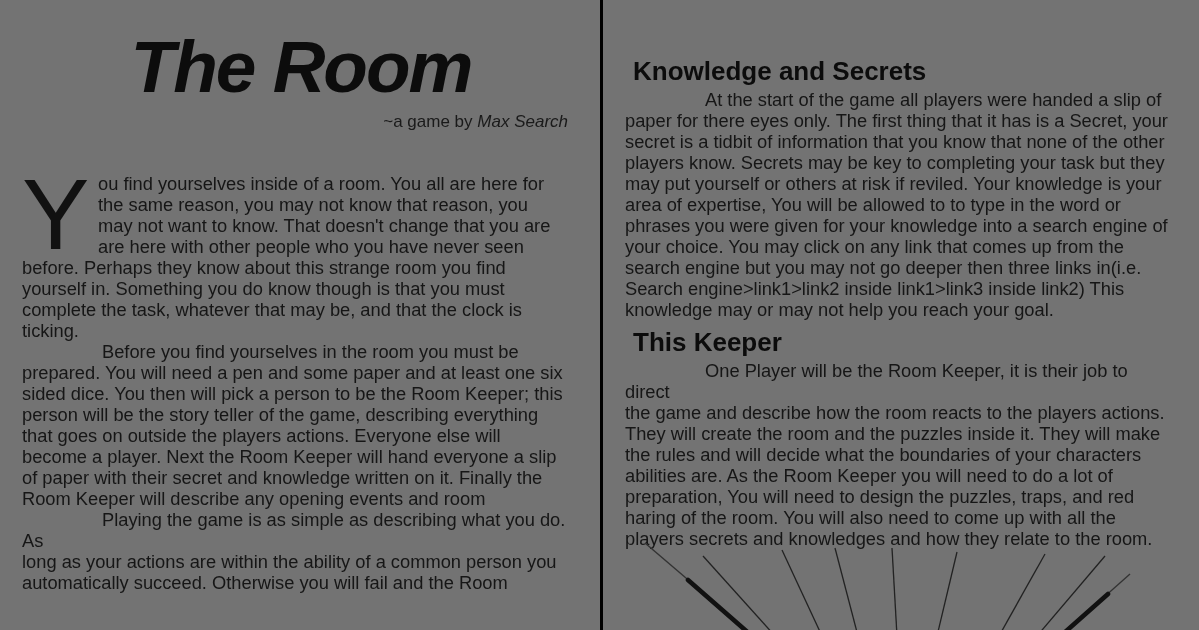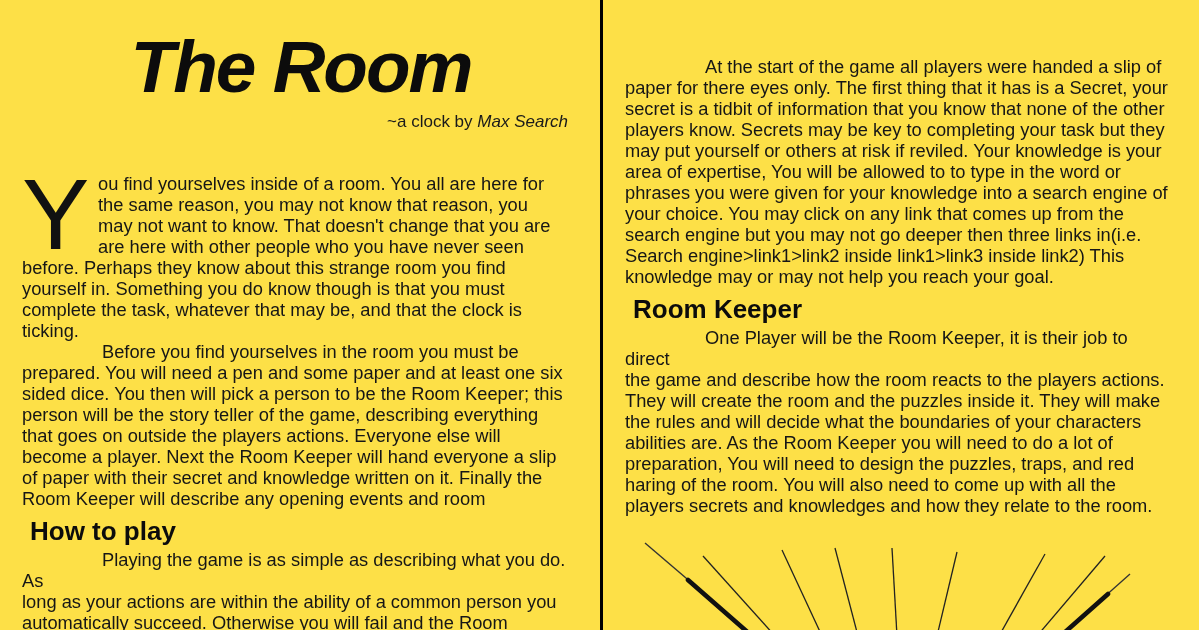--- a/index.html
+++ b/index.html
@@ -1,17 +1,17 @@
 <!DOCTYPE html>
 <html><head>
 <meta charset="utf-8">
 <style>
   html,body{margin:0;padding:0;background:#ffffff;}
   .page{
-    position:relative;width:1199px;height:630px;background:#fde047;
+    position:relative;width:1199px;height:630px;background:#737373;
     overflow:hidden;font-family:"Liberation Sans",sans-serif;color:#1a1a1a;
   }
   
   .col{position:absolute;top:0;height:630px;box-sizing:border-box;}
   .col-left{left:0;width:600px;padding:0 20px 0 22px;}
   .col-right{left:603px;width:596px;padding:56px 26px 0 22px;}
   .divider{position:absolute;left:600px;top:0;width:3px;height:630px;background:#000000;}
 
   
   .title{
@@ -44,21 +44,21 @@
   .starburst{position:absolute;left:600px;top:536px;width:599px;height:94px;}
   .starburst svg{display:block;width:100%;height:100%;}
 </style>
 </head>
 <body>
 
 <div class="page">
 
   <div class="col col-left">
     <div class="title">The Room</div>
-    <div class="byline"><span>~a clock by </span><span class="author">Max Search</span></div>
+    <div class="byline"><span>~a game by </span><span class="author">Max Search</span></div>
 
     <div class="para intro">
       <span class="dropcap">Y</span><span>ou find yourselves inside of a room. You all are here for
 the same reason, you may not know that reason, you
 may not want to know. That doesn't change that you are
 are here with other people who you have never seen
 before. Perhaps they know about this strange room you find
 yourself in. Something you do know though is that you must
 complete the task, whatever that may be, and that the clock is
 ticking.</span>
@@ -69,46 +69,46 @@
 prepared. You will need a pen and some paper and at least one six
 sided dice. You then will pick a person to be the Room Keeper; this
 person will be the story teller of the game, describing everything
 that goes on outside the players actions. Everyone else will
 become a player. Next the Room Keeper will hand everyone a slip
 of paper with their secret and knowledge written on it. Finally the
 Room Keeper will describe any opening events and room</p>
     </div>
 
     <div class="section">
-      <h2 class="heading">How to play</h2>
       <p class="para indent">Playing the game is as simple as describing what you do. As
 long as your actions are within the ability of a common person you
 automatically succeed. Otherwise you will fail and the Room</p>
     </div>
   </div>
 
   <div class="divider"></div>
 
   <div class="col col-right">
     <div class="section">
+      <h2 class="heading">Knowledge and Secrets</h2>
       <p class="para indent">At the start of the game all players were handed a slip of
 paper for there eyes only. The first thing that it has is a Secret, your
 secret is a tidbit of information that you know that none of the other
 players know. Secrets may be key to completing your task but they
 may put yourself or others at risk if reviled. Your knowledge is your
 area of expertise, You will be allowed to to type in the word or
 phrases you were given for your knowledge into a search engine of
 your choice. You may click on any link that comes up from the
 search engine but you may not go deeper then three links in(i.e.
 Search engine&gt;link1&gt;link2 inside link1&gt;link3 inside link2) This
 knowledge may or may not help you reach your goal.</p>
     </div>
 
     <div class="section">
-      <h2 class="heading">Room Keeper</h2>
+      <h2 class="heading">This Keeper</h2>
       <p class="para indent">One Player will be the Room Keeper, it is their job to direct
 the game and describe how the room reacts to the players actions.
 They will create the room and the puzzles inside it. They will make
 the rules and will decide what the boundaries of your characters
 abilities are. As the Room Keeper you will need to do a lot of
 preparation, You will need to design the puzzles, traps, and red
 haring of the room. You will also need to come up with all the
 players secrets and knowledges and how they relate to the room.</p>
     </div>
   </div>

